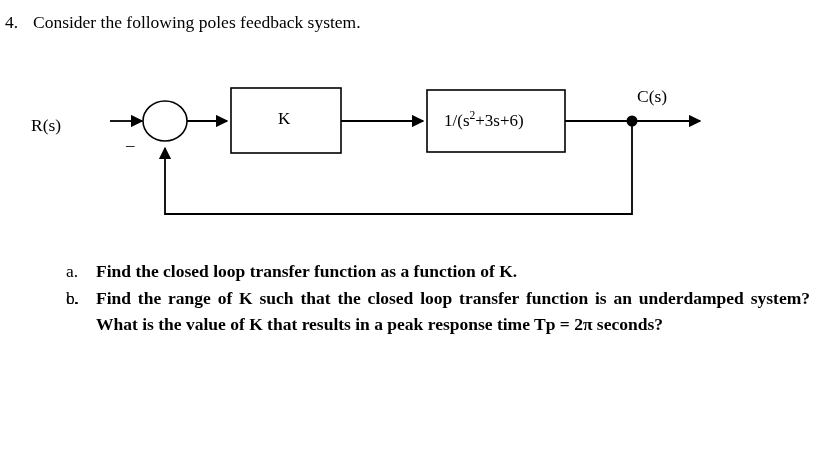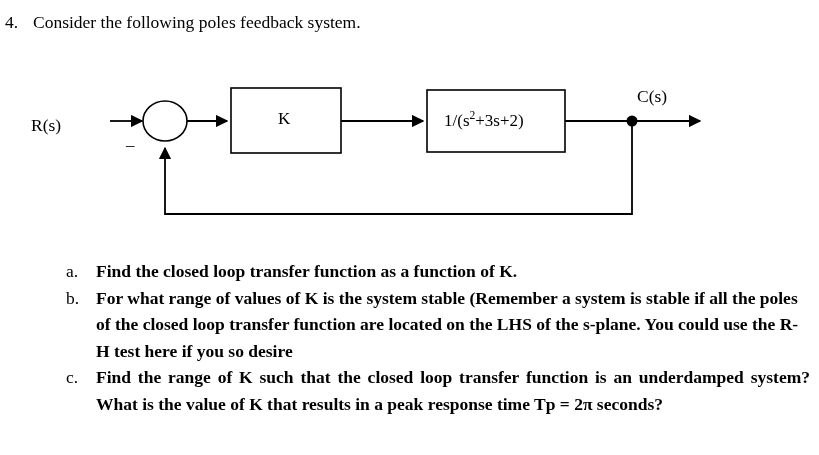--- a/index.html
+++ b/index.html
@@ -127,33 +127,32 @@
 
     <line x1="632" y1="61" x2="700" y2="61" stroke="#000" stroke-width="1.8" marker-end="url(#arrow)"></line>
 
     <polyline points="632,61 632,154 165,154 165,88" fill="none" stroke="#000000" stroke-width="1.8" marker-end="url(#arrow)"></polyline>
   </svg>
 
   <span class="lbl lbl-rs">R(s)</span>
   <span class="lbl lbl-cs">C(s)</span>
   <span class="lbl lbl-minus">–</span>
   <span class="lbl lbl-k">K</span>
-  <span class="lbl lbl-tf"><span>1/(s</span><sup>2</sup><span>+3s+2)</span></span>
+  <span class="lbl lbl-tf"><span>1/(s</span><sup>2</sup><span>+3s+6)</span></span>
 </div>
 
 <div class="sublist">
 
   <p class="sub-item">
     <span class="marker">a.</span>
     <span class="body">Find the closed loop transfer function as a function of K.</span>
   </p>
 
   <p class="sub-item">
     <span class="marker">b.</span>
-    <span class="body">For what range of values of K is the system stable (Remember a system is stable if all the poles of the closed loop transfer function are located on the LHS of the s-plane. You could use the R-H test here if you so desire</span>
   </p>
 
   <p class="sub-item justified">
     <span class="marker">c.</span>
     <span class="body">Find the range of K such that the closed loop transfer function is an underdamped system? What is the value of K that results in a peak response time Tp = 2π seconds?</span>
   </p>
 
 </div>
 
 </body></html>

